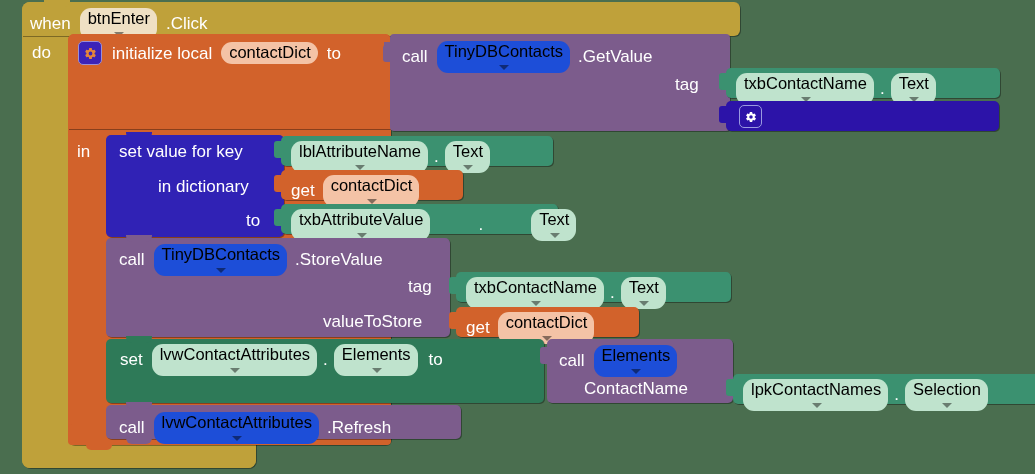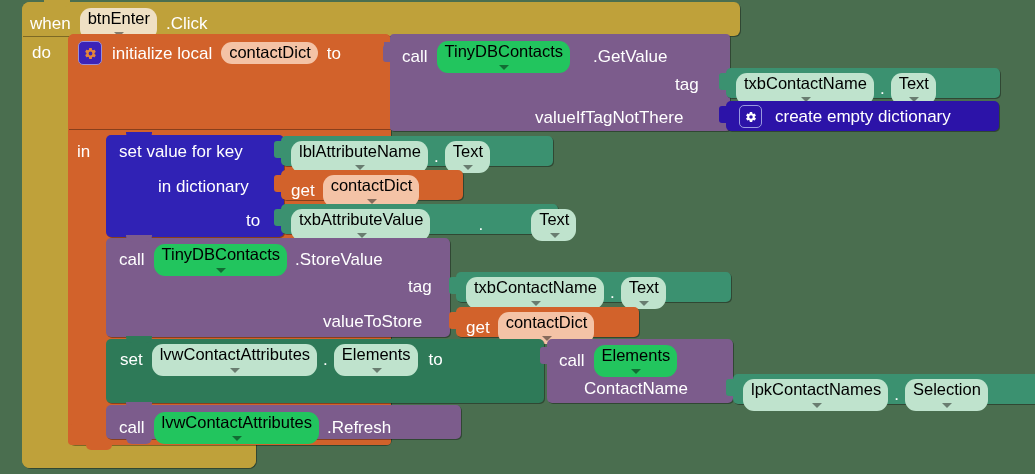--- a/index.html
+++ b/index.html
@@ -20,21 +20,21 @@
   .field{
     display:inline-flex;align-items:center;gap:5px;
     border-radius:11px;padding:2px 7px 3px 8px;
     font-size:16.5px;color:#000;white-space:nowrap;
     line-height:1;vertical-align:middle;flex-direction:column;
   }
   .field .tri{
     width:0;height:0;border-left:5px solid transparent;border-right:5px solid transparent;
     border-top:5px solid rgba(0,0,0,.45);display:inline-block;margin-left:1px;
   }
-  .f-purple{background:#22c55e;}
+  .f-purple{background:#1d4ed8;}
   .f-green {background:#bfe3cd;}
   .f-orange{background:#f4c3a6;}
 
   
   .c-gold   {background:#bfa13a;}
   .c-orange {background:#d2622b;}
   .c-purple {background:#7c5c8c;}
   .c-green  {background:#2e7a58;}
   .c-blue   {background:#2c13a8;}
   .c-blue2  {background:#3022b5;}
@@ -113,25 +113,24 @@
 
   <div class="blk c-purple shadow" style="left:374px;top:34px;width:340px;height:97px;"></div>
   <div class="plug c-purple" style="left:367px;top:45px;background:#7c5c8c;"></div>
 
   <div class="row" style="left:386px;top:41px;">
     <span class="lbl">call</span>
     <span class="field f-purple" style="margin-left:9px;">
       <span>TinyDBContacts</span>
       <i class="tri"></i>
     </span>
-    <span class="lbl" style="margin-left:23px;">.GetValue</span>
+    <span class="lbl" style="margin-left:8px;">.GetValue</span>
   </div>
 
   <div class="lbl" style="position:absolute;left:659px;top:76px;">tag</div>
-  <div class="lbl" style="position:absolute;left:519px;top:109px;">valueIfTagNotThere</div>
 
   <div class="blk c-getgrn shadow" style="left:710px;top:68px;width:274px;height:30px;border-radius:5px;"></div>
   <div class="plug" style="left:703px;top:73px;background:#3b9170;"></div>
   <div class="row" style="left:720px;top:73px;">
     <span class="field f-green">
       <span>txbContactName</span>
       <i class="tri"></i>
     </span>
     <span class="lbl" style="margin:0 6px;">.</span>
     <span class="field f-green">
@@ -141,21 +140,20 @@
   </div>
 
   <div class="blk c-blue shadow" style="left:710px;top:101px;width:273px;height:30px;border-radius:5px;"></div>
   <div class="plug" style="left:703px;top:106px;background:#2c13a8;"></div>
   <div class="row" style="left:723px;top:105px;">
     <span class="gear blue" style="width:21px;height:21px;">
       <svg width="12" height="12" viewBox="0 0 24 24">
           <path d="M19.4 13c.04-.32.06-.66.06-1s-.02-.68-.07-1l2.11-1.63a.5.5 0 0 0 .12-.64l-2-3.46a.5.5 0 0 0-.6-.22l-2.49 1a7.3 7.3 0 0 0-1.73-1l-.38-2.65A.5.5 0 0 0 14 2h-4a.5.5 0 0 0-.49.42L9.13 5.07c-.63.26-1.2.6-1.73 1l-2.49-1a.5.5 0 0 0-.6.22l-2 3.46c-.12.21-.07.48.12.64L4.54 11a8 8 0 0 0 0 2l-2.11 1.63a.5.5 0 0 0-.12.64l2 3.46c.13.23.4.31.6.22l2.49-1c.53.4 1.1.74 1.73 1l.38 2.65c.04.24.25.42.49.42h4c.24 0 .45-.18.49-.42l.38-2.65c.63-.26 1.2-.6 1.73-1l2.49 1c.22.09.47 0 .6-.22l2-3.46a.5.5 0 0 0-.12-.64L19.4 13zM12 15.5A3.5 3.5 0 1 1 15.5 12 3.5 3.5 0 0 1 12 15.5z"></path>
         </svg>
     </span>
-    <span class="lbl" style="margin-left:13px;">create empty dictionary</span>
   </div>
 
   <div class="blk c-blue2 shadow" style="left:90px;top:135px;width:178px;height:102px;border-radius:5px;"></div>
   <div class="blk c-blue2" style="left:110px;top:132px;width:26px;height:7px;border-radius:0 0 6px 6px;"></div>
   <div class="blk c-blue2" style="left:110px;top:235px;width:26px;height:7px;border-radius:0 0 6px 6px;"></div>
 
   <div class="lbl" style="position:absolute;left:103px;top:143px;">set value for key</div>
   <div class="lbl" style="position:absolute;left:142px;top:178px;">in dictionary</div>
   <div class="lbl" style="position:absolute;left:230px;top:212px;">to</div>
 

